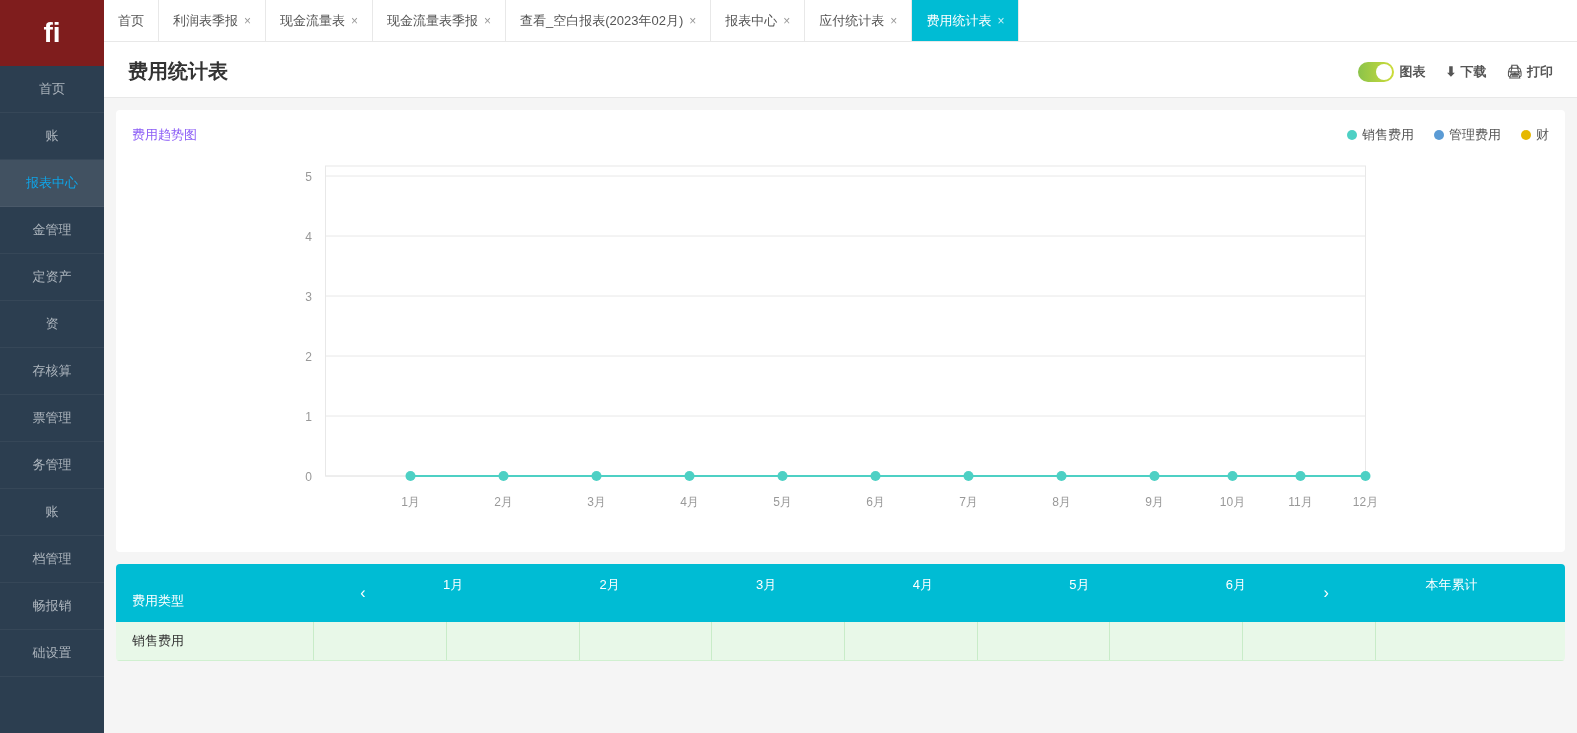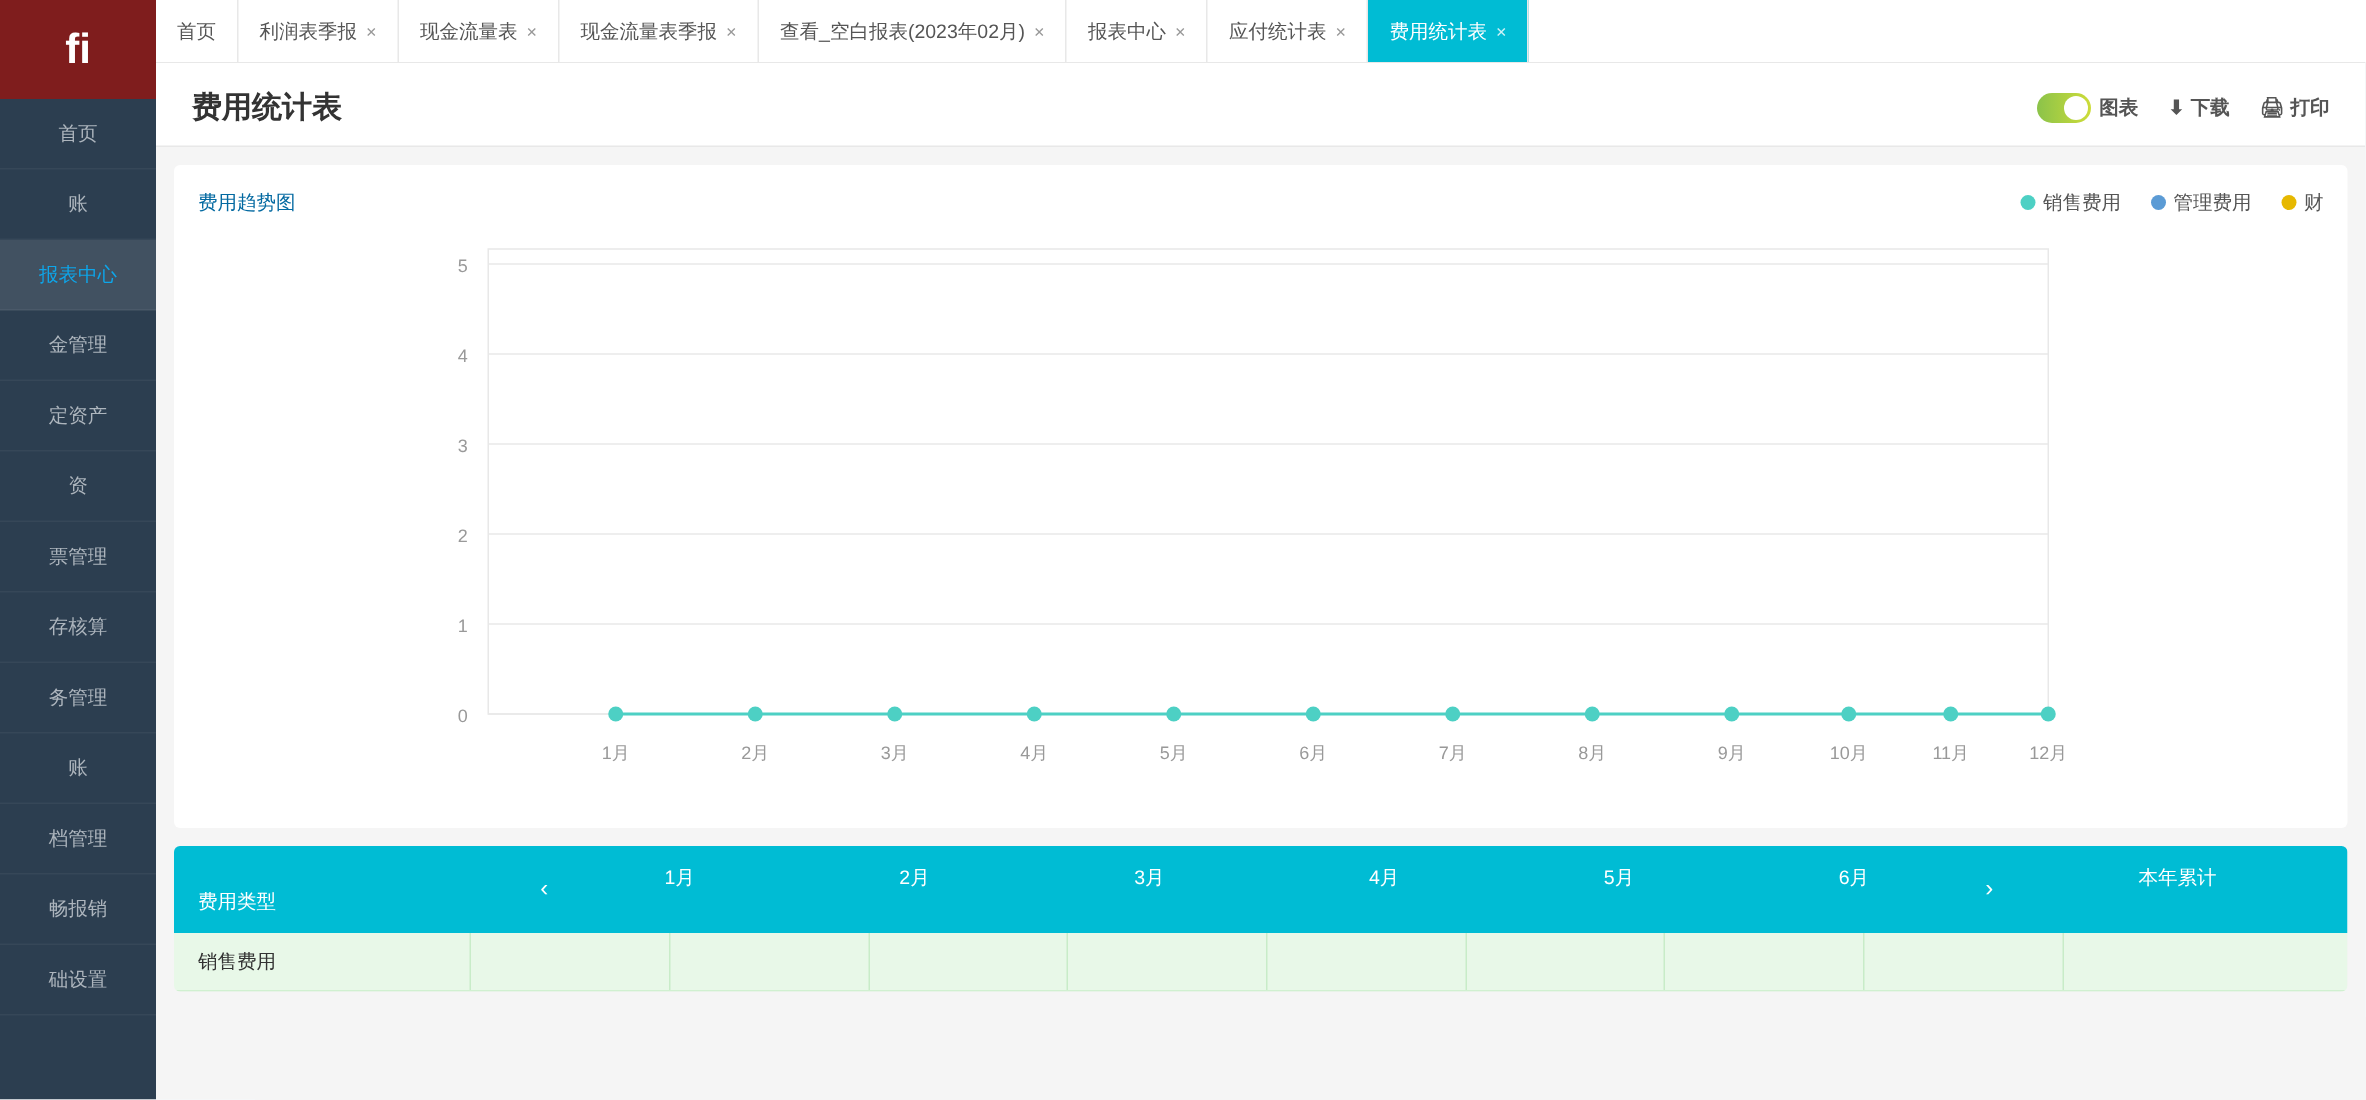--- a/index.html
+++ b/index.html
@@ -153,21 +153,21 @@
       border-radius: 4px;
     }
     .chart-header {
       display: flex;
       justify-content: space-between;
       align-items: center;
       margin-bottom: 12px;
     }
     .chart-title {
       font-size: 13px;
-      color: #0369a1;
+      color: #8b5cf6;
     }
     .chart-legend {
       display: flex;
       gap: 20px;
       align-items: center;
     }
     .legend-item {
       display: flex;
       align-items: center;
       gap: 5px;
@@ -249,22 +249,22 @@
 <body>
 
 <div class="sidebar">
   <div class="sidebar-logo">fi</div>
   <div class="sidebar-item">首页</div>
   <div class="sidebar-item">账</div>
   <div class="sidebar-item active">报表中心</div>
   <div class="sidebar-item">金管理</div>
   <div class="sidebar-item">定资产</div>
   <div class="sidebar-item">资</div>
+  <div class="sidebar-item">存核算</div>
   <div class="sidebar-item">票管理</div>
-  <div class="sidebar-item">存核算</div>
   <div class="sidebar-item">务管理</div>
   <div class="sidebar-item">账</div>
   <div class="sidebar-item">档管理</div>
   <div class="sidebar-item">畅报销</div>
   <div class="sidebar-item">础设置</div>
 </div>
 
 <div class="main">
 
   <div class="tab-bar">

